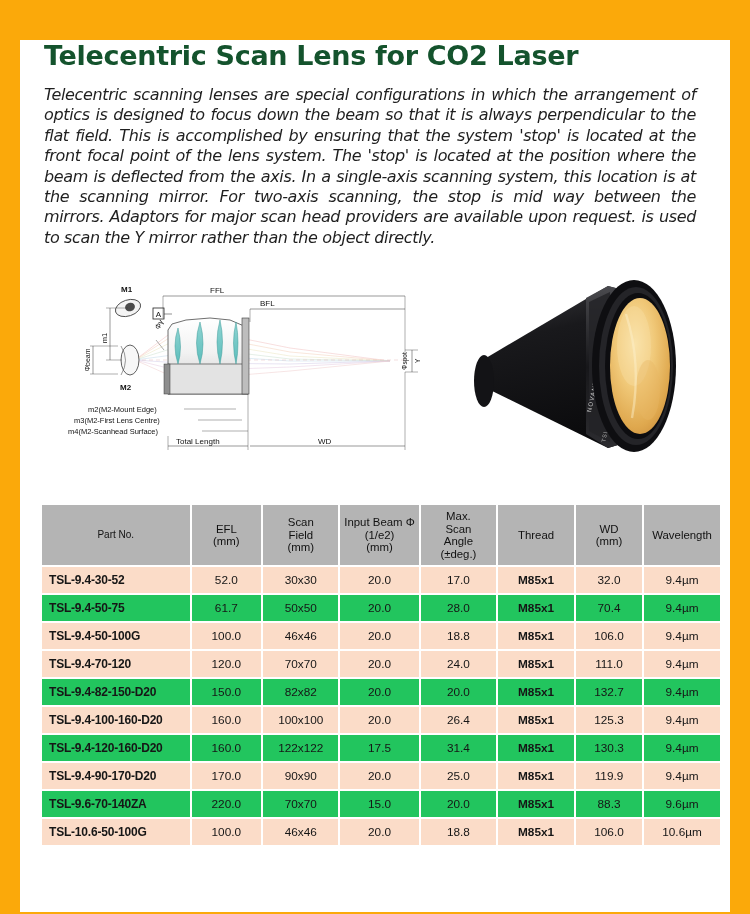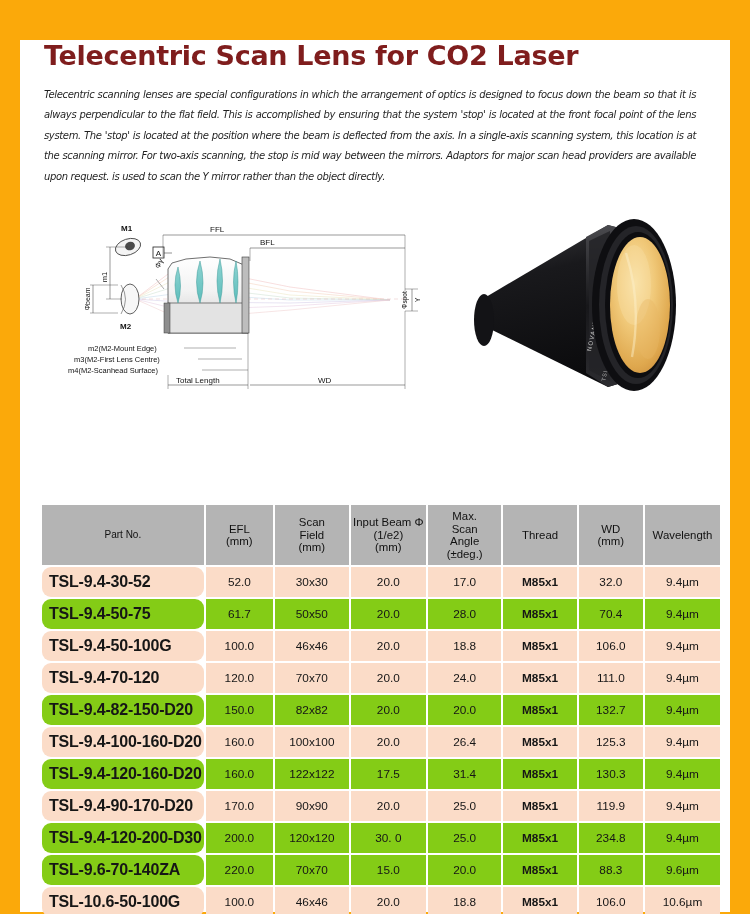--- a/index.html
+++ b/index.html
@@ -22,28 +22,28 @@
     width: 100%; height: 100%;
     background: #ffffff;
     position: relative;
     padding: 0 16px;
   }
 
   
   .title {
     font-size: 27px;
     font-weight: bold;
-    color: #7f1d1d;
+    color: #14532d;
     letter-spacing: -0.3px;
     margin: 18px 0 0 8px;
     font-family: "DejaVu Sans", sans-serif;
   }
   .intro {
     margin: 14px 18px 0 8px;
-    font-size: 10px;
+    font-size: 16px;
     line-height: 20.4px;
     font-style: italic;
     color: #1f1f1f;
     text-align: justify;
     font-family: "DejaVu Sans", sans-serif;
     letter-spacing: -0.35px;
   }
 
   
   .figures {
@@ -90,26 +90,25 @@
     text-align: center;
     padding: 6px 2px;
     height: 25px;
     font-size: 11.8px;
     white-space: nowrap;
   }
   .spec-table td.part {
     text-align: left;
     padding-left: 7px;
     font-weight: bold;
-    font-size: 16px;
+    font-size: 12px;
     letter-spacing: -0.2px;
-    border-radius: 9px;
   }
   tr.odd td { background: #FBDCC8; }
-  tr.even td { background: #84cc16; }
+  tr.even td { background: #22c55e; }
 
   .w-part { width: 152px; }
   .w-efl  { width: 76px; }
   .w-sf   { width: 80px; }
   .w-ib   { width: 86px; margin-top: 40px; }
   .w-msa  { width: 82px; }
   .w-th   { width: 82px; font-weight: bold; }
   .w-wd   { width: 72px; }
   .w-wl   { width: 78px; }
 </style>
@@ -370,30 +369,20 @@
             <td class="w-part part">TSL-9.4-90-170-D20</td>
             <td class="w-efl">170.0</td>
             <td class="w-sf">90x90</td>
             <td class="w-ib">20.0</td>
             <td class="w-msa">25.0</td>
             <td class="w-th">M85x1</td>
             <td class="w-wd">119.9</td>
             <td class="w-wl">9.4µm</td>
           </tr>
           <tr class="even">
-            <td class="w-part part">TSL-9.4-120-200-D30</td>
-            <td class="w-efl">200.0</td>
-            <td class="w-sf">120x120</td>
-            <td class="w-ib">30. 0</td>
-            <td class="w-msa">25.0</td>
-            <td class="w-th">M85x1</td>
-            <td class="w-wd">234.8</td>
-            <td class="w-wl">9.4µm</td>
-          </tr>
-          <tr class="even">
             <td class="w-part part">TSL-9.6-70-140ZA</td>
             <td class="w-efl">220.0</td>
             <td class="w-sf">70x70</td>
             <td class="w-ib">15.0</td>
             <td class="w-msa">20.0</td>
             <td class="w-th">M85x1</td>
             <td class="w-wd">88.3</td>
             <td class="w-wl">9.6µm</td>
           </tr>
           <tr class="odd">

